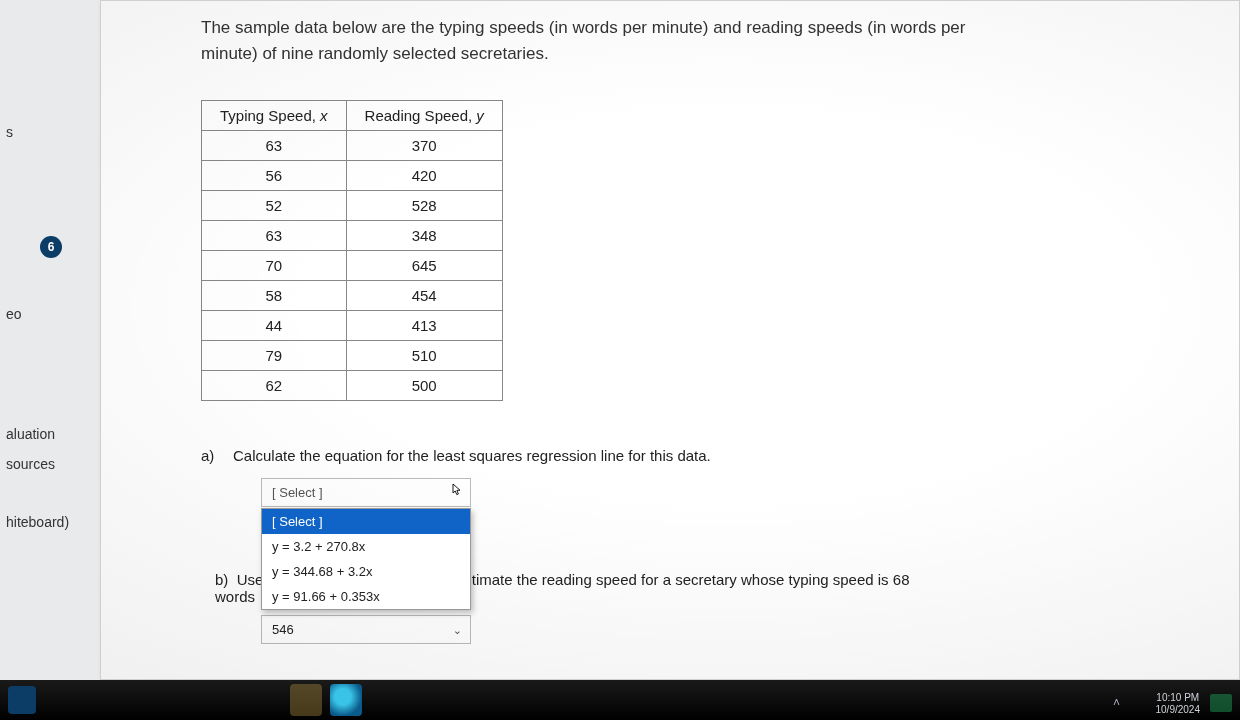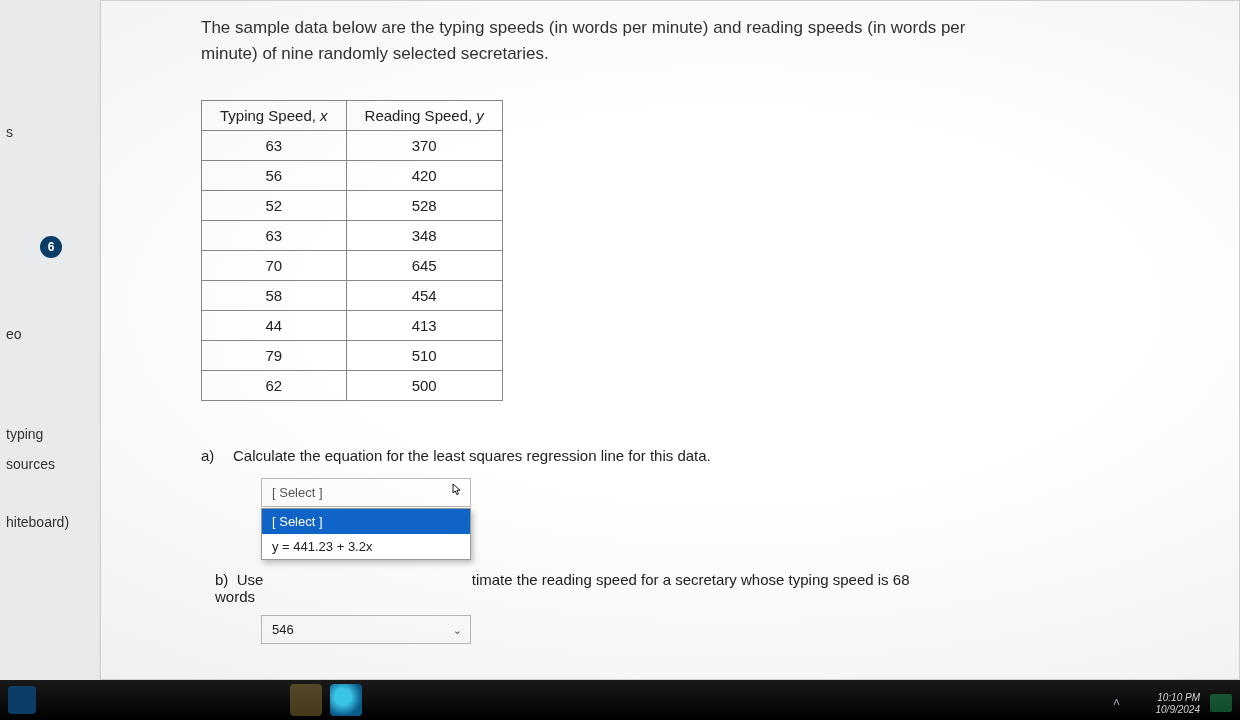--- a/index.html
+++ b/index.html
@@ -38,21 +38,21 @@
   .dropdown .opt.sel { background:#1064c8; color:#fff; }
 
   .qb { margin:64px 0 0 0; font-size:15px; color:#222; }
   .qb .line1 { margin-left:14px; }
   .qb .line2 { margin-left:14px; }
   .select-box2 { margin:10px 0 0 60px; width:210px; border:1px solid #bbb; background:#fff; padding:6px 26px 6px 10px; font-size:13px; color:#222; position:relative; }
   .select-box2 .chev { position:absolute; right:8px; top:8px; font-size:11px; color:#555; }
 
   .taskbar { position:absolute; left:0; right:0; bottom:0; height:40px; background:linear-gradient(#1a1a1a,#000); }
   .taskbar .start { position:absolute; left:8px; bottom:6px; width:28px; height:28px; background:#0b3d66; border-radius:4px; }
-  .taskbar .clock { position:absolute; right:40px; bottom:4px; color:#cfd3d8; font-size:10px; text-align:right; line-height:1.2;font-style:italic; }
+  .taskbar .clock { position:absolute; right:40px; bottom:4px; color:#cfd3d8; font-size:10px; text-align:center; line-height:1.2; }
   .taskbar .tray { position:absolute; right:8px; bottom:8px; width:22px; height:18px; background:#2b6; border-radius:2px; opacity:.4; }
   .taskbar .tray2 { position:absolute; right:120px; bottom:10px; color:#aab; font-size:12px; }
   .taskbar .app { position:absolute; bottom:4px; width:32px; height:32px; border-radius:4px; }
   .taskbar .app.edge { left:330px; background:radial-gradient(circle at 40% 40%, #39c3e6 30%, #0a5a8a 70%); }
   .taskbar .app.folder { left:290px; background:#e6b84f; opacity:.3; }
 </style>
 </head>
 <body>
 
 <div class="browser-top">
@@ -63,22 +63,22 @@
       </svg>
   </span>
   <span class="ticon">☆</span>
   <span class="pdf-badge">A</span>
   <span class="green-badge"></span>
 </div>
 
 <div class="left-rail">
   <div class="item" style="top:120px">s</div>
   <div class="q-badge">6</div>
-  <div class="item" style="top:322px">eo</div>
-  <div class="item" style="top:422px">typing</div>
+  <div class="item" style="top:302px">eo</div>
+  <div class="item" style="top:422px">aluation</div>
   <div class="item" style="top:452px">sources</div>
   <div class="item" style="top:510px">hiteboard)</div>
 </div>
 
 <div class="page">
   <p class="prompt">The sample data below are the typing speeds (in words per minute) and reading speeds (in words per minute) of nine randomly selected secretaries.</p>
 
   <table class="data">
     <thead>
       <tr>
@@ -135,21 +135,23 @@
       <div class="select-box">
         <span>[ Select ]</span>
         <span class="cursor">
           <svg width="12" height="14" viewBox="0 0 12 14">
               <path d="M1 1l0 9 2.2-2 1.6 3.6 1.6-.7L4.9 7.4 8 7.2z" fill="#fff" stroke="#000" stroke-width=".9"></path>
             </svg>
         </span>
       </div>
       <div class="dropdown" id="dd">
           <div class="opt sel">[ Select ]</div>
-          <div class="opt">y = 441.23 + 3.2x</div>
+          <div class="opt">y = 3.2 + 270.8x</div>
+          <div class="opt">y = 344.68 + 3.2x</div>
+          <div class="opt">y = 91.66 + 0.353x</div>
         </div>
     </div>
   </div>
 
   <div class="qb">
     <div class="line1">
       <span>b)</span>&nbsp;&nbsp;<span>Use</span>
       <span style="display:inline-block; width:200px;"></span>
       <span>timate the reading speed for a secretary whose typing speed is 68</span>
     </div>

